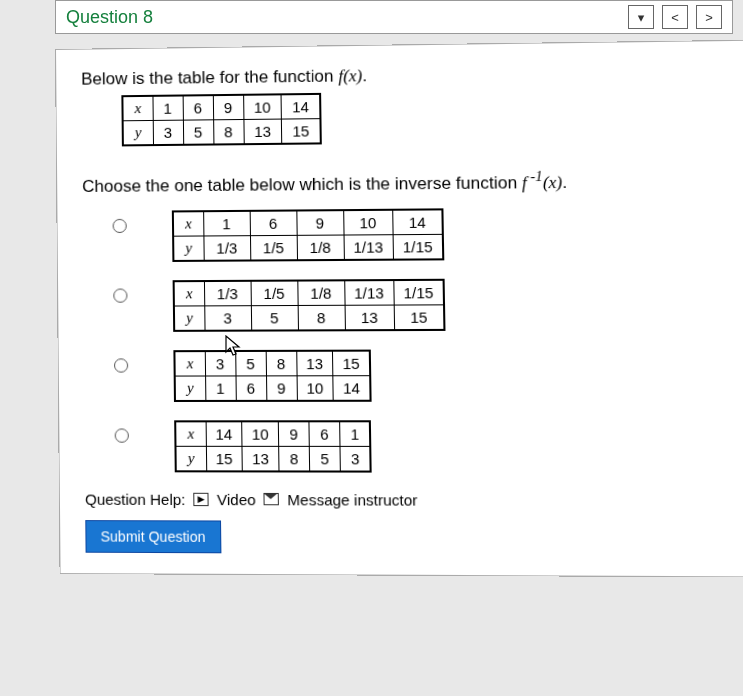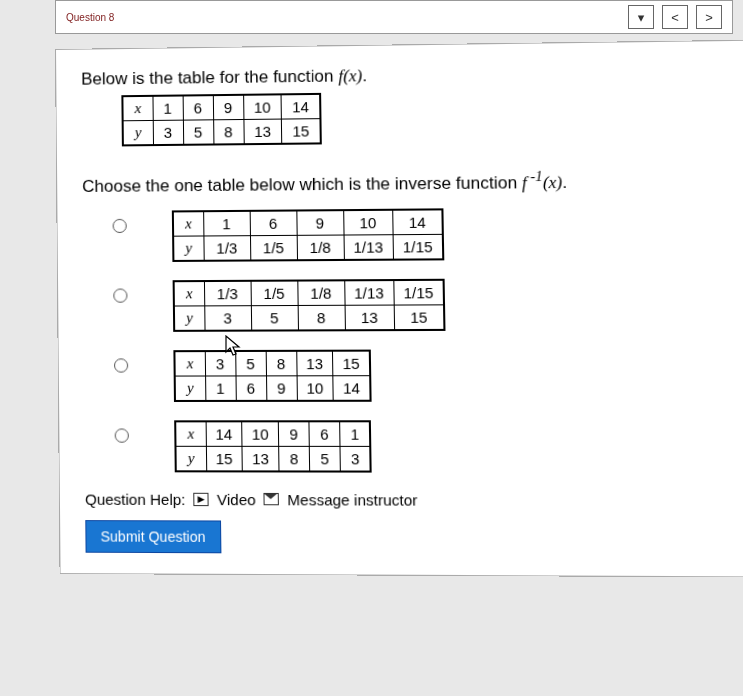--- a/index.html
+++ b/index.html
@@ -13,21 +13,21 @@
     }
     .nav-area {
       background: #fff;
       border: 1px solid #999;
       padding: 4px 10px;
       margin: 0 10px 10px 55px;
       display: flex;
       align-items: center;
       gap: 8px;
     }
-    .nav-label { font-size: 10px; color: #7f1d1d; text-align: right; }
+    .nav-label { font-size: 18px; color: #15803d; text-align: right; }
     .nav-spacer { flex: 1; }
     .nav-btn {
       border: 1px solid #666;
       background: #fff;
       width: 26px;
       height: 24px;
       display: flex;
       align-items: center;
       justify-content: center;
       font-size: 13px;

